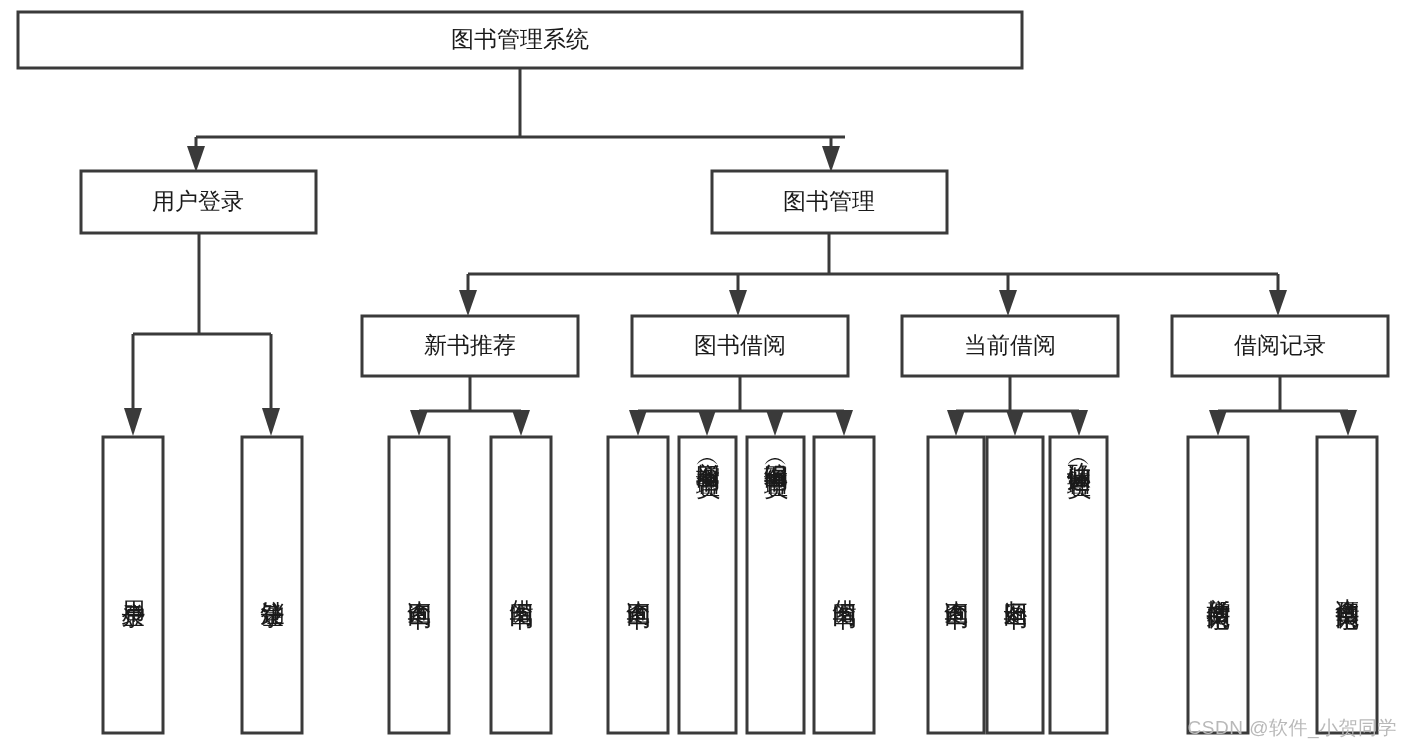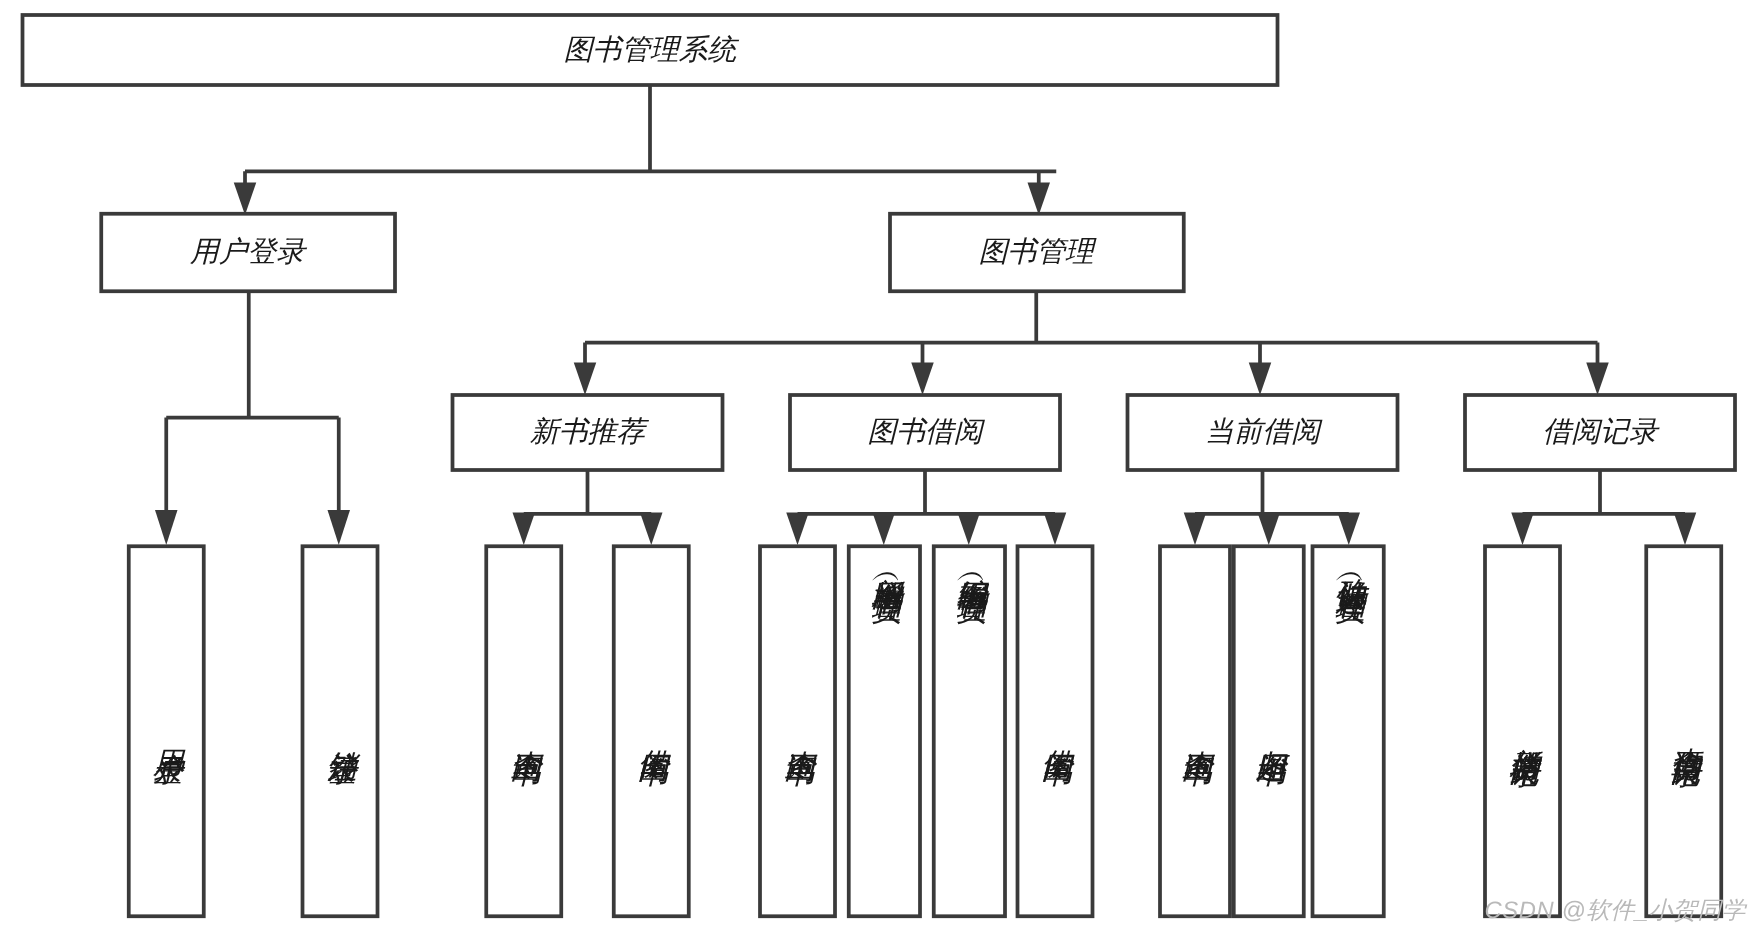--- a/index.html
+++ b/index.html
@@ -10,21 +10,20 @@
   }
   body {
     font-family: "Liberation Sans", "DejaVu Sans", sans-serif;
   }
   #diagram-root {
     position: relative;
     width: 1405px;
     height: 747px;
     background: #ffffff;
     overflow: hidden;
-    font-style: italic;
   }
   svg.diagram-canvas {
     position: absolute;
     top: 0;
     left: 0;
     width: 1405px;
     height: 747px;
     display: block;
   }
   .node-box {

